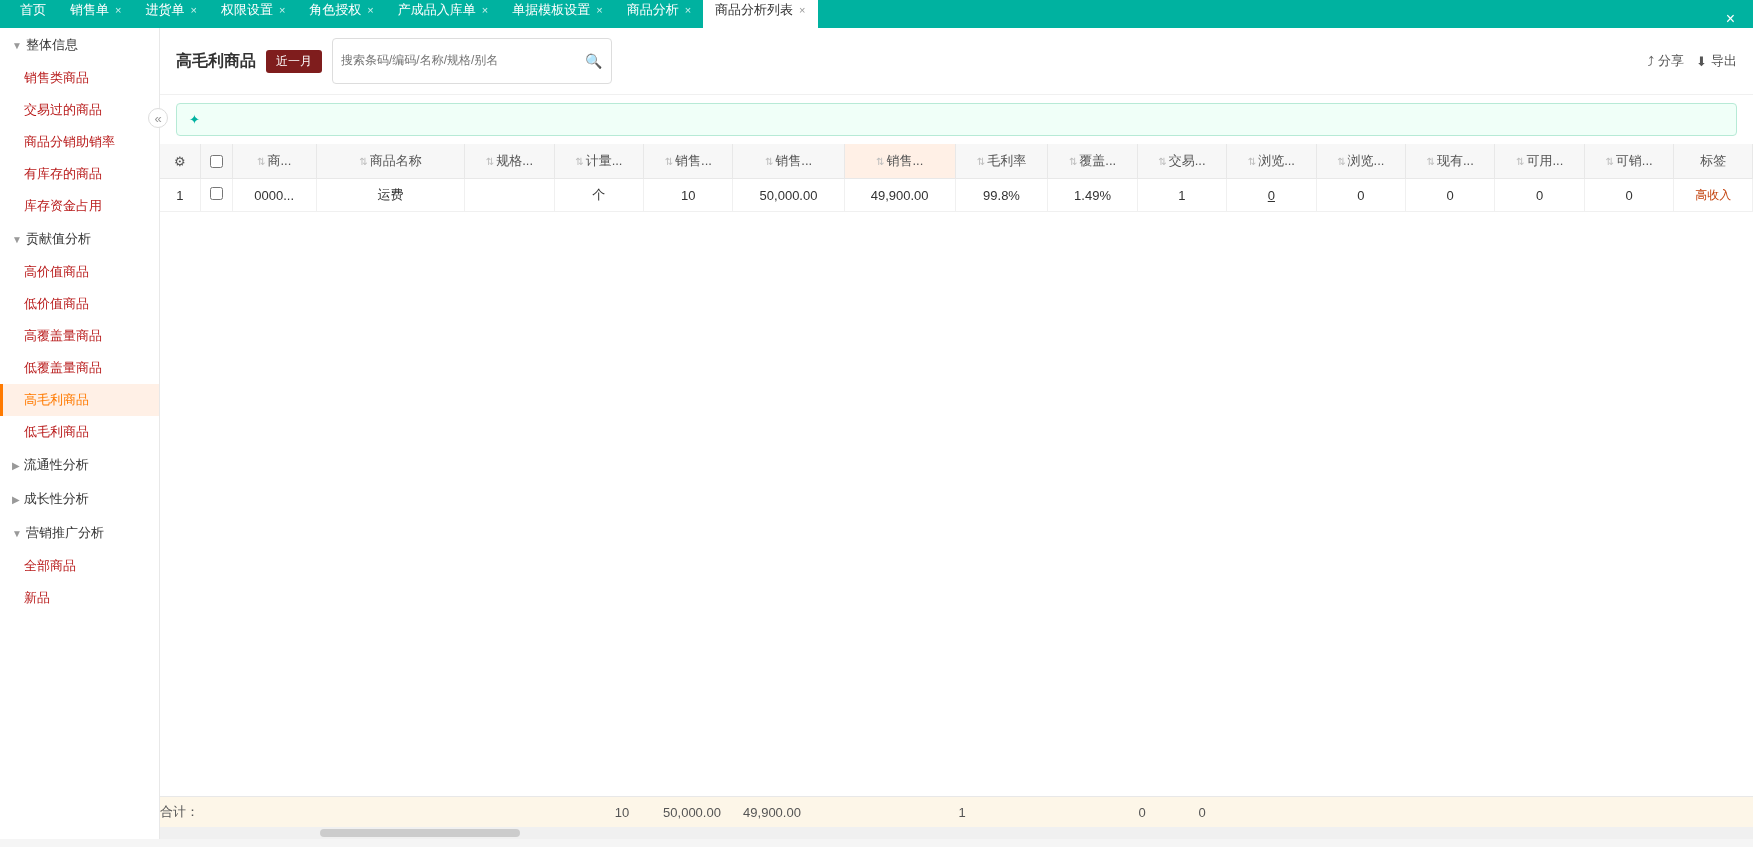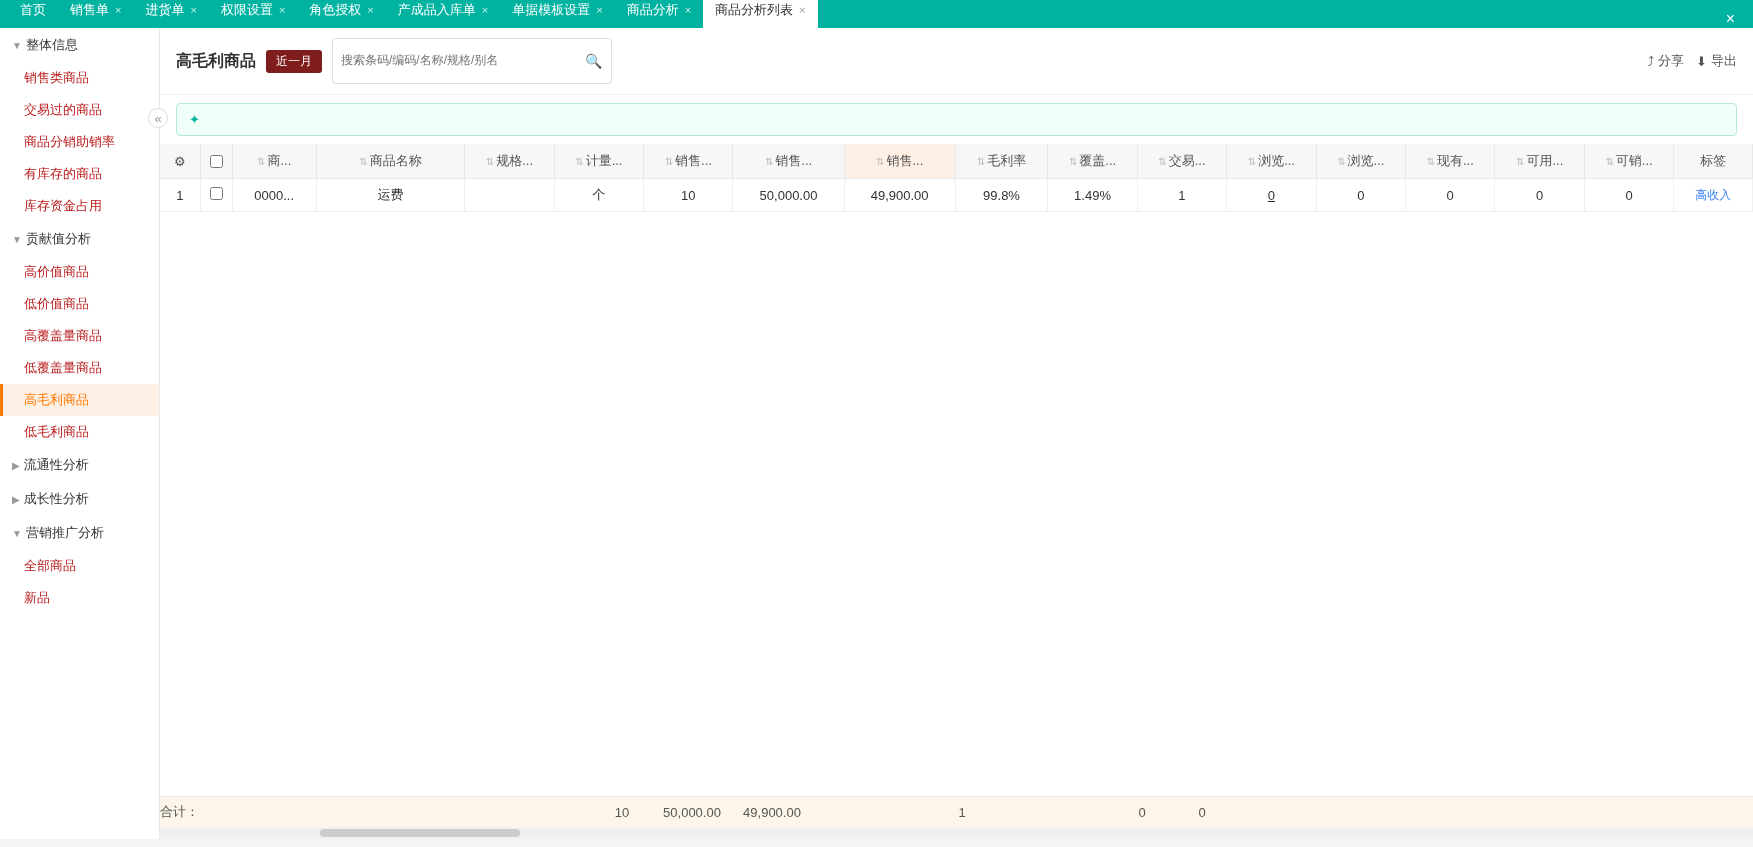--- a/index.html
+++ b/index.html
@@ -193,21 +193,21 @@
     thead th .col-label { display: flex; align-items: center; justify-content: center; gap: 2px; }
     thead th .sort-icon { color: #bbb; font-size: 10px; }
     tbody tr { border-bottom: 1px solid #f0f0f0; }
     tbody td {
       padding: 7px 8px;
       text-align: center;
       color: #333;
       border-right: 1px solid #f0f0f0;
       white-space: nowrap;
     }
-    .tag-high { color: #3b82f6; font-size: 12px; }
+    .tag-high { color: #c2410c; font-size: 12px; }
     .underline-link { text-decoration: underline; color: #333; cursor: pointer; }
 
     
     .table-footer {
       background: #fdf6e8;
       border-top: 1px solid #e8e8e8;
       display: flex;
       align-items: center;
       padding: 6px 0;
       font-size: 13px;

